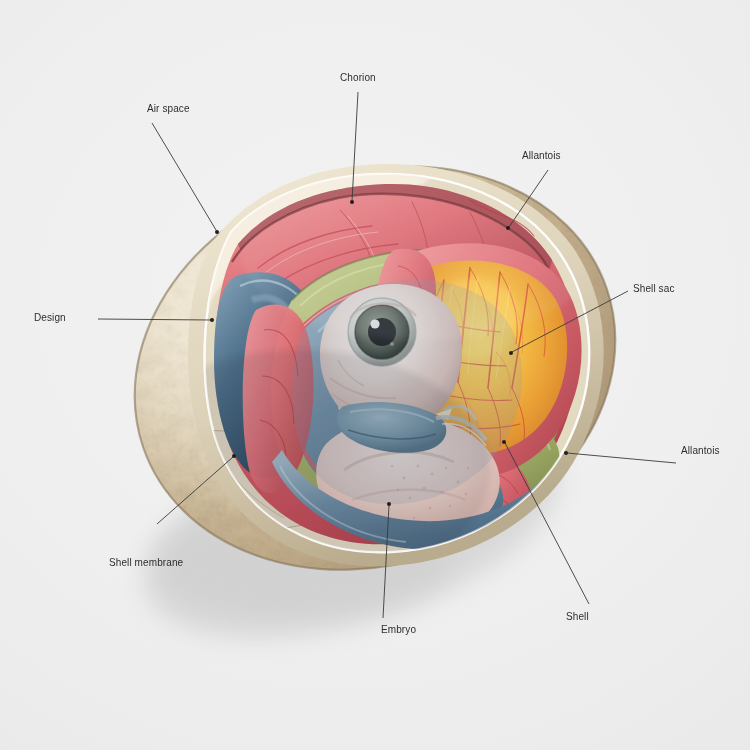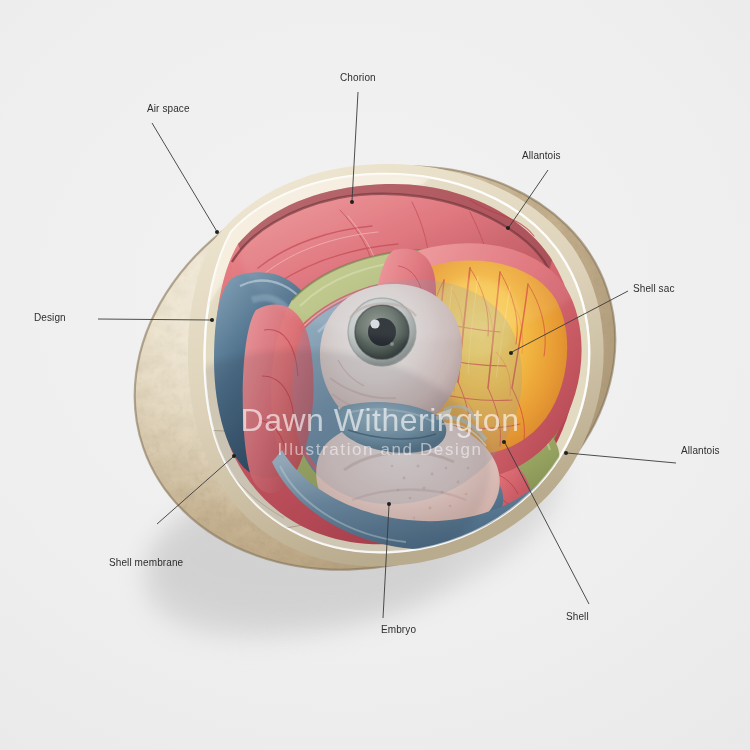--- a/index.html
+++ b/index.html
@@ -588,24 +588,20 @@
         <circle cx="566" cy="453" r="2" class="leader-dot"></circle>
         <path d="M 157 524 L 233 457" class="leader-line"></path>
         <circle cx="234" cy="456" r="2" class="leader-dot"></circle>
         <path d="M 383 618 L 389 505" class="leader-line"></path>
         <circle cx="389" cy="504" r="2" class="leader-dot"></circle>
         <path d="M 589 604 L 505 443" class="leader-line"></path>
         <circle cx="504" cy="442" r="2" class="leader-dot"></circle>
       </g>
   </svg>
 
-  <div class="watermark" style="left: 235px; top: 404px; width: 290px;">
-    <div class="wm-main">Dawn Witherington</div>
-    <div class="wm-sub">Illustration and Design</div>
-  </div>
 
   <div id="labels-layer">
       <div class="callout-label" style="left: 340px; top: 73px;">Chorion</div>
       <div class="callout-label" style="left: 119px; top: 104px; margin-left: 28px;">Air space</div>
       <div class="callout-label" style="left: 522px; top: 151px;">Allantois</div>
       <div class="callout-label" style="left: 633px; top: 284px;">Shell sac</div>
       <div class="callout-label" style="left: 34px; top: 313px;">Design</div>
       <div class="callout-label" style="left: 681px; top: 446px;">Allantois</div>
       <div class="callout-label" style="left: 109px; top: 558px;">Shell membrane</div>
       <div class="callout-label" style="left: 354px; top: 625px; margin-left: 27px;">Embryo</div>

